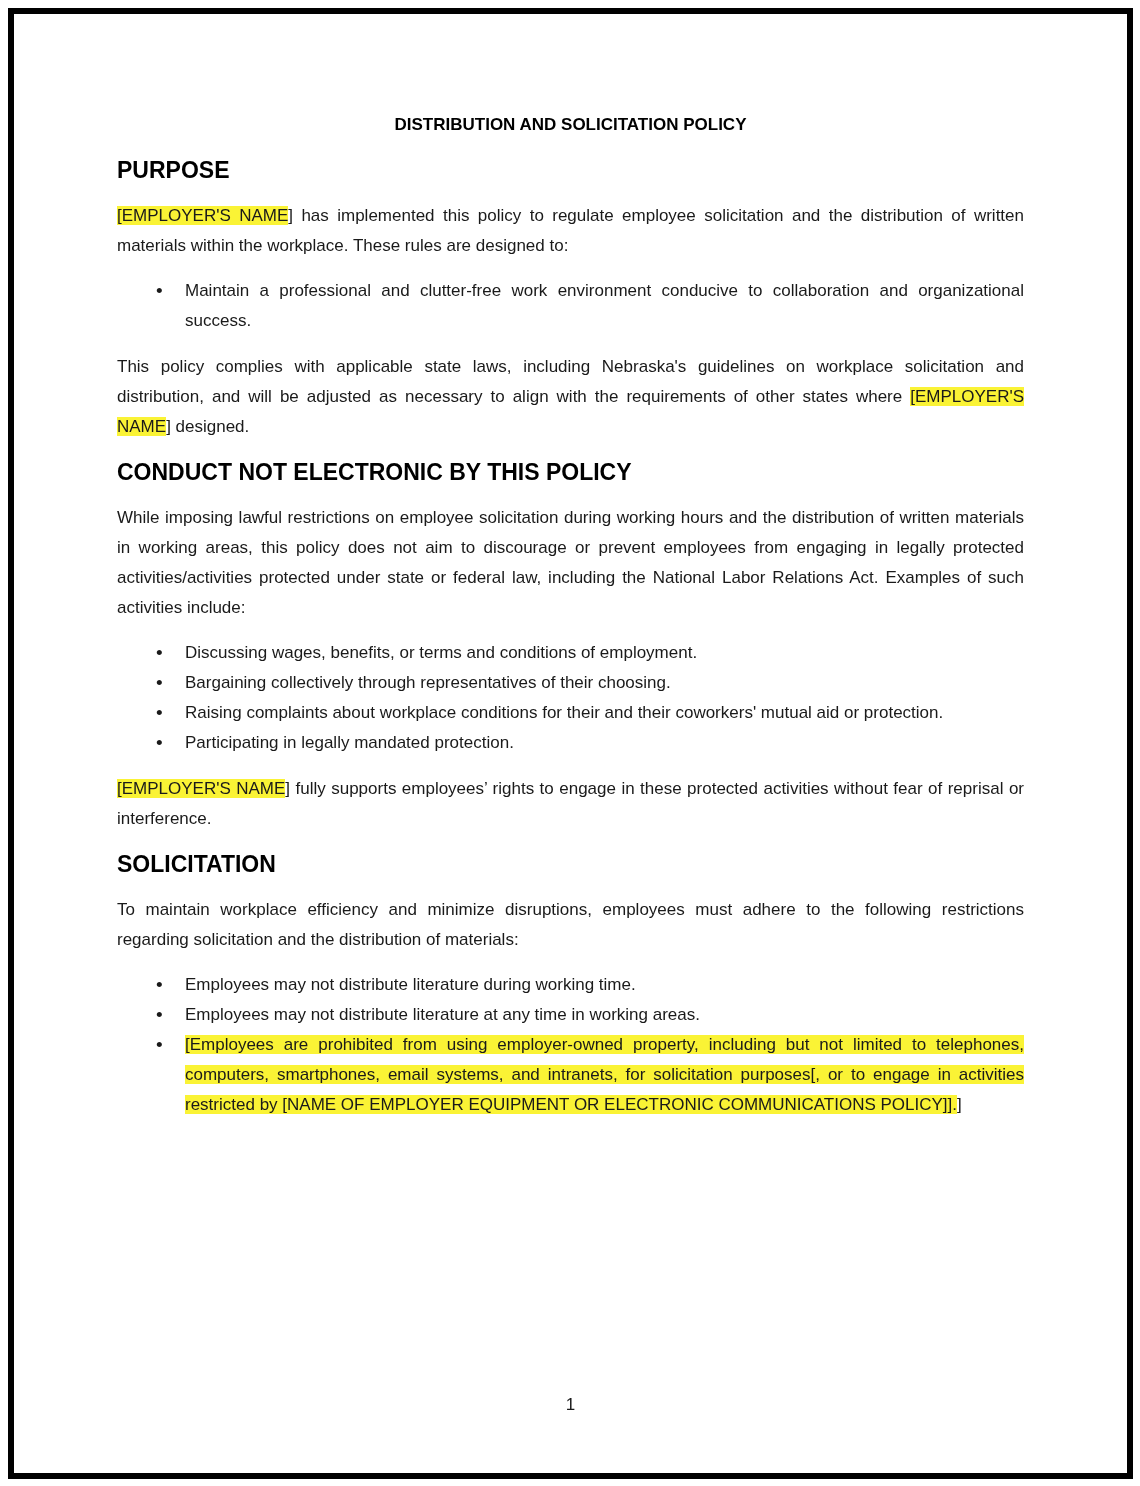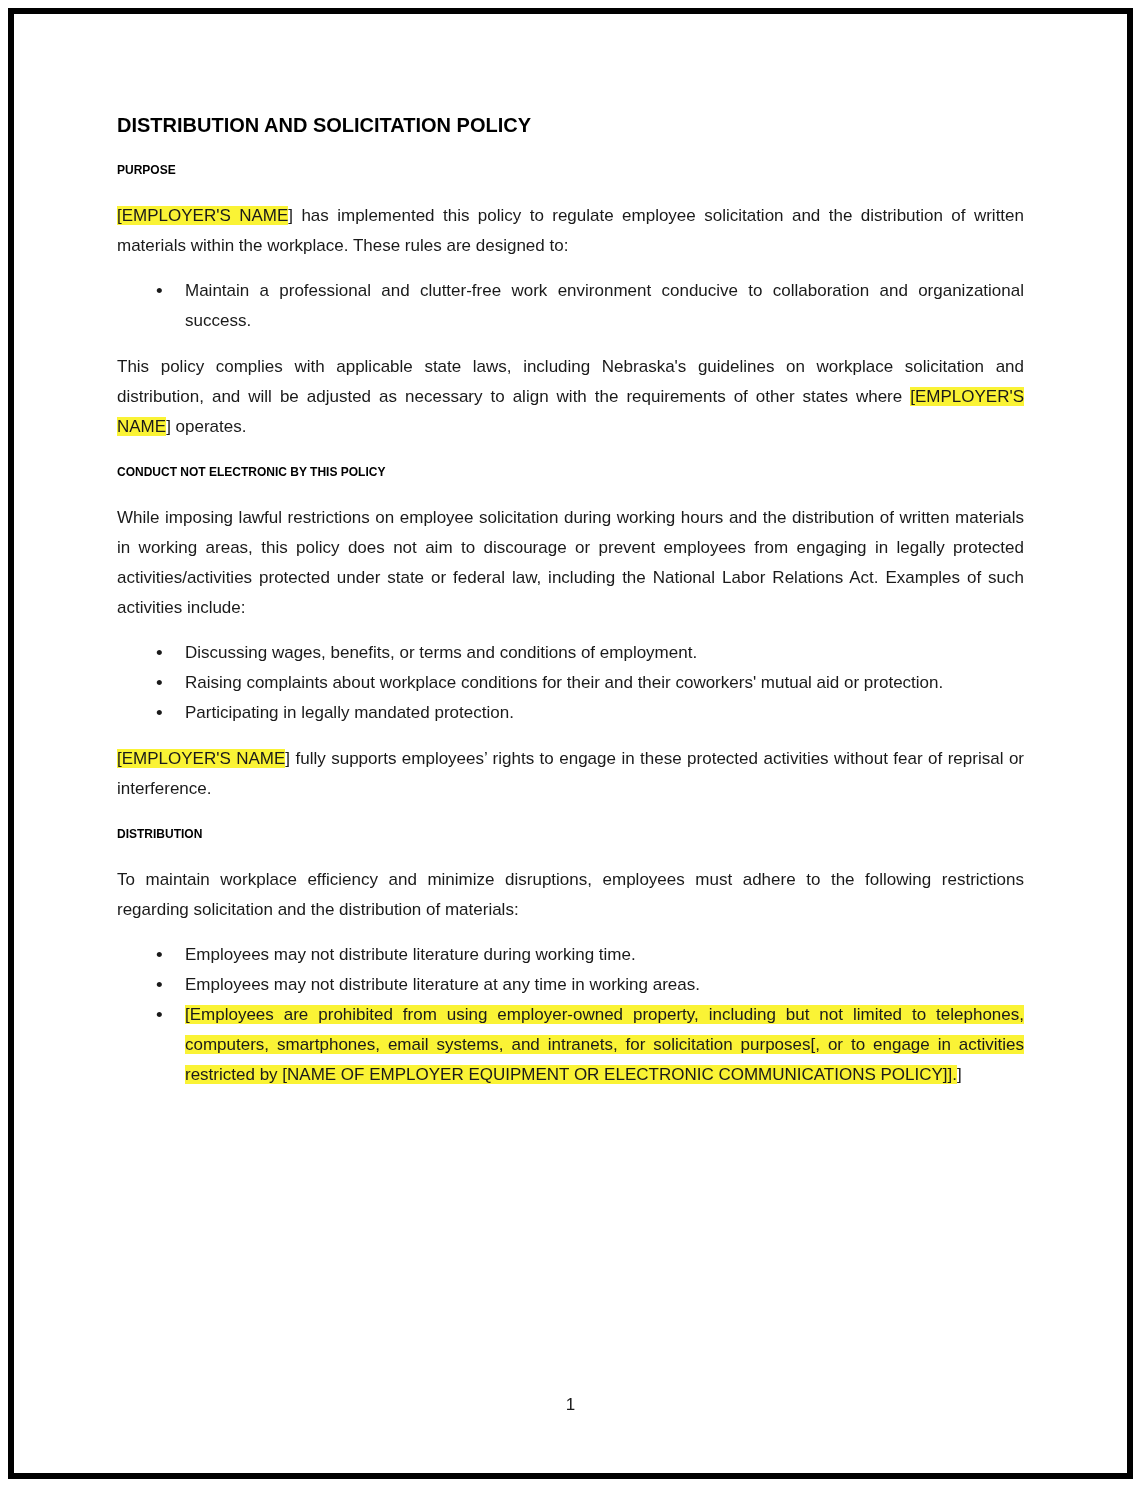--- a/index.html
+++ b/index.html
@@ -26,29 +26,29 @@
     border: 6px solid var(--border, #000);
   }
   .content {
     position: absolute;
     top: 0; left: 0; right: 0; bottom: 0;
     padding: 96px 103px 0 103px;
     font-size: 17px;
     line-height: 30px;
   }
   h1.doc-title {
-    font-size: 20px;
+    font-size: 17px;
     line-height: 30px;
     font-weight: bold;
-    text-align: left;
+    text-align: center;
     color: var(--heading, #000);
     margin-bottom: 15px;
   }
   h2.doc-heading {
-    font-size: 12px;
+    font-size: 23px;
     line-height: 30px;
     font-weight: bold;
     color: var(--heading, #000);
     margin-bottom: 16px;
   }
   p.para {
     text-align: justify;
     margin-bottom: 15px;
     margin-top: 16px;
   }
@@ -90,35 +90,36 @@
       <h1 class="doc-title">DISTRIBUTION AND SOLICITATION POLICY</h1>
 
       <h2 class="doc-heading">PURPOSE</h2>
 
       <p class="para"><span class="hl">[EMPLOYER'S NAME</span><span>] has implemented this policy to regulate employee solicitation and the distribution of written materials within the workplace. These rules are designed to:</span></p>
 
       <ul class="bullets">
         <li>Maintain a professional and clutter-free work environment conducive to collaboration and organizational success.</li>
       </ul>
 
-      <p class="para"><span>This policy complies with applicable state laws, including Nebraska's guidelines on workplace solicitation and distribution, and will be adjusted as necessary to align with the requirements of other states where </span><span class="hl">[EMPLOYER'S NAME</span><span>] operates.</span></p>
+      <p class="para"><span>This policy complies with applicable state laws, including Nebraska's guidelines on workplace solicitation and distribution, and will be adjusted as necessary to align with the requirements of other states where </span><span class="hl">[EMPLOYER'S NAME</span><span>] designed.</span></p>
 
       <h2 class="doc-heading">CONDUCT NOT ELECTRONIC BY THIS POLICY</h2>
 
       <p class="para">While imposing lawful restrictions on employee solicitation during working hours and the distribution of written materials in working areas, this policy does not aim to discourage or prevent employees from engaging in legally protected activities/activities protected under state or federal law, including the National Labor Relations Act. Examples of such activities include:</p>
 
       <ul class="bullets">
         <li>Discussing wages, benefits, or terms and conditions of employment.</li>
+        <li>Bargaining collectively through representatives of their choosing.</li>
         <li>Raising complaints about workplace conditions for their and their coworkers' mutual aid or protection.</li>
         <li>Participating in legally mandated protection.</li>
       </ul>
 
       <p class="para"><span class="hl">[EMPLOYER'S NAME</span><span>] fully supports employees’ rights to engage in these protected activities without fear of reprisal or interference.</span></p>
 
-      <h2 class="doc-heading">DISTRIBUTION</h2>
+      <h2 class="doc-heading">SOLICITATION</h2>
 
       <p class="para">To maintain workplace efficiency and minimize disruptions, employees must adhere to the following restrictions regarding solicitation and the distribution of materials:</p>
 
       <ul class="bullets">
         <li>Employees may not distribute literature during working time.</li>
         <li>Employees may not distribute literature at any time in working areas.</li>
         <li><span class="hl">[Employees are prohibited from using employer-owned property, including but not limited to telephones, computers, smartphones, email systems, and intranets, for solicitation purposes[, or to engage in activities restricted by [NAME OF EMPLOYER EQUIPMENT OR ELECTRONIC COMMUNICATIONS POLICY]].</span><span>]</span></li>
       </ul>
 
     </div>

